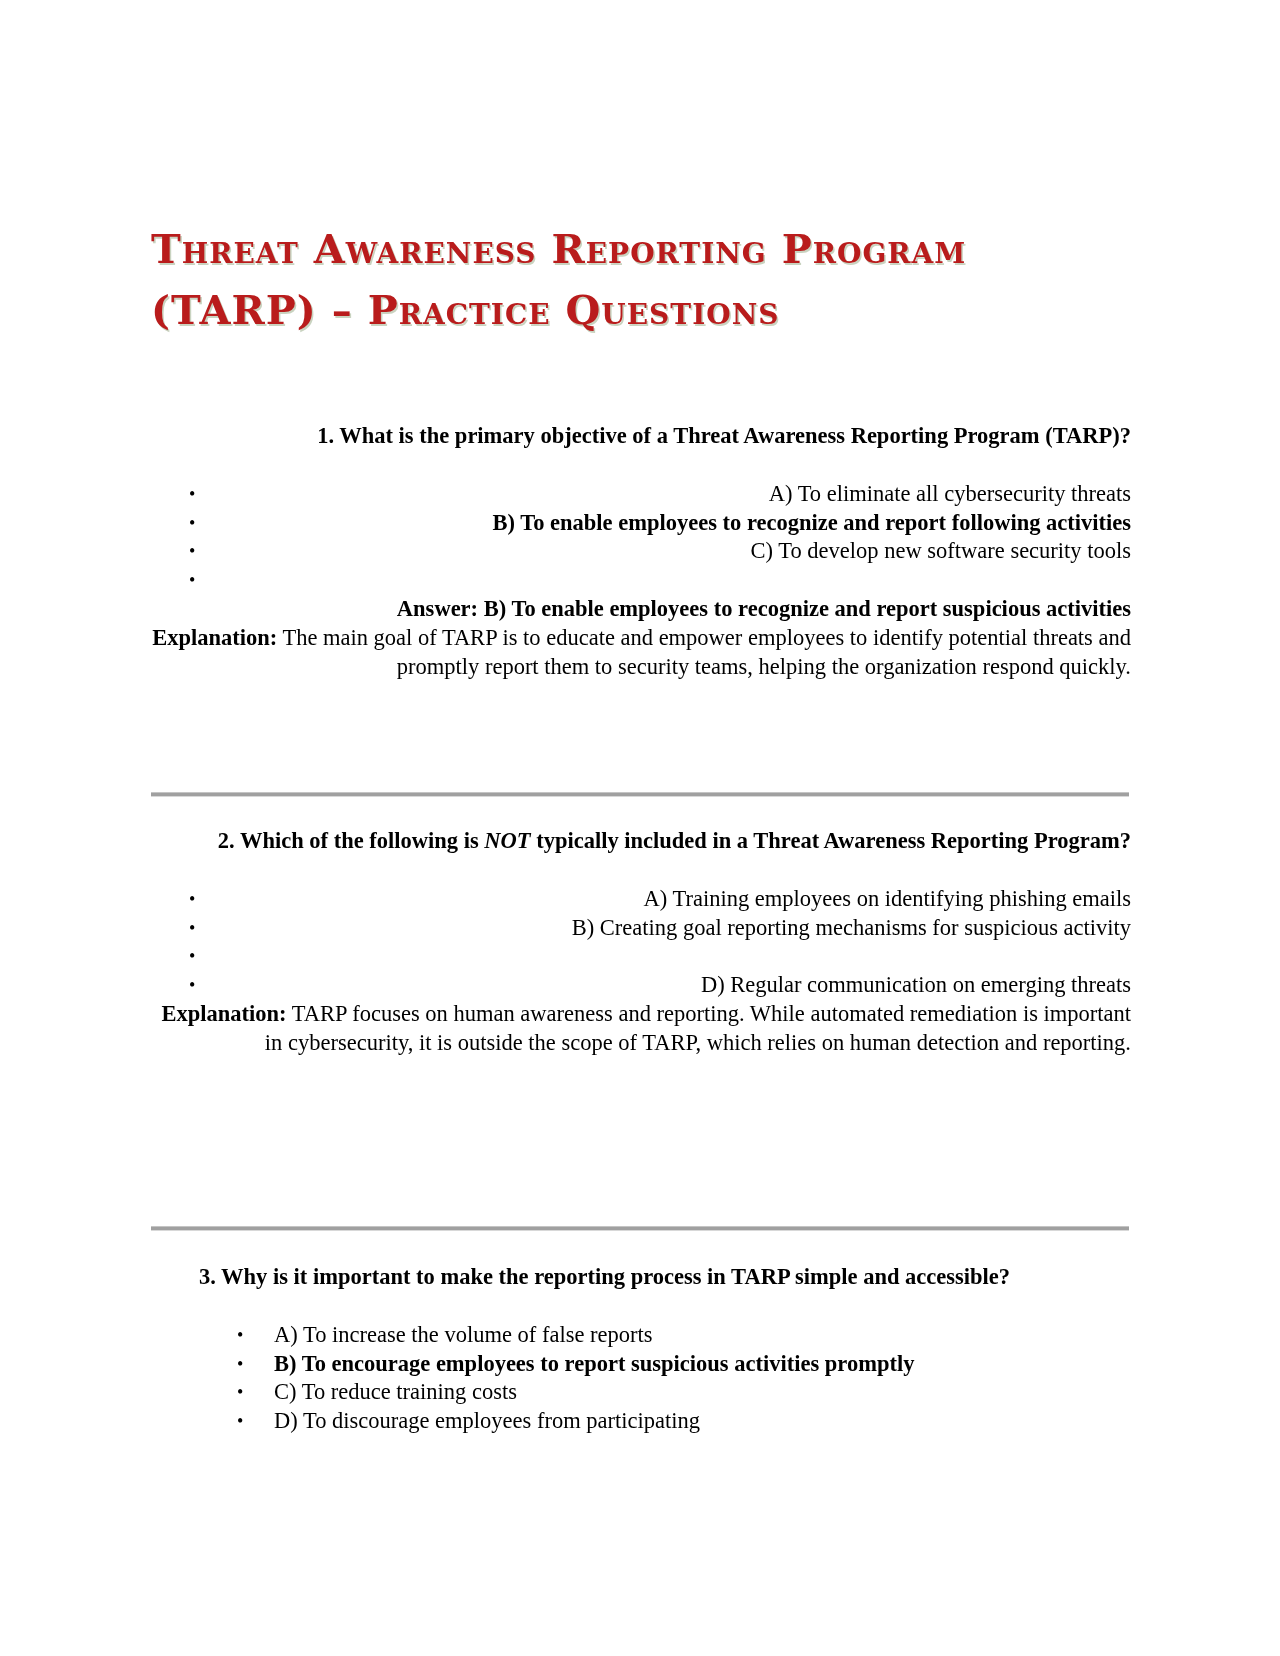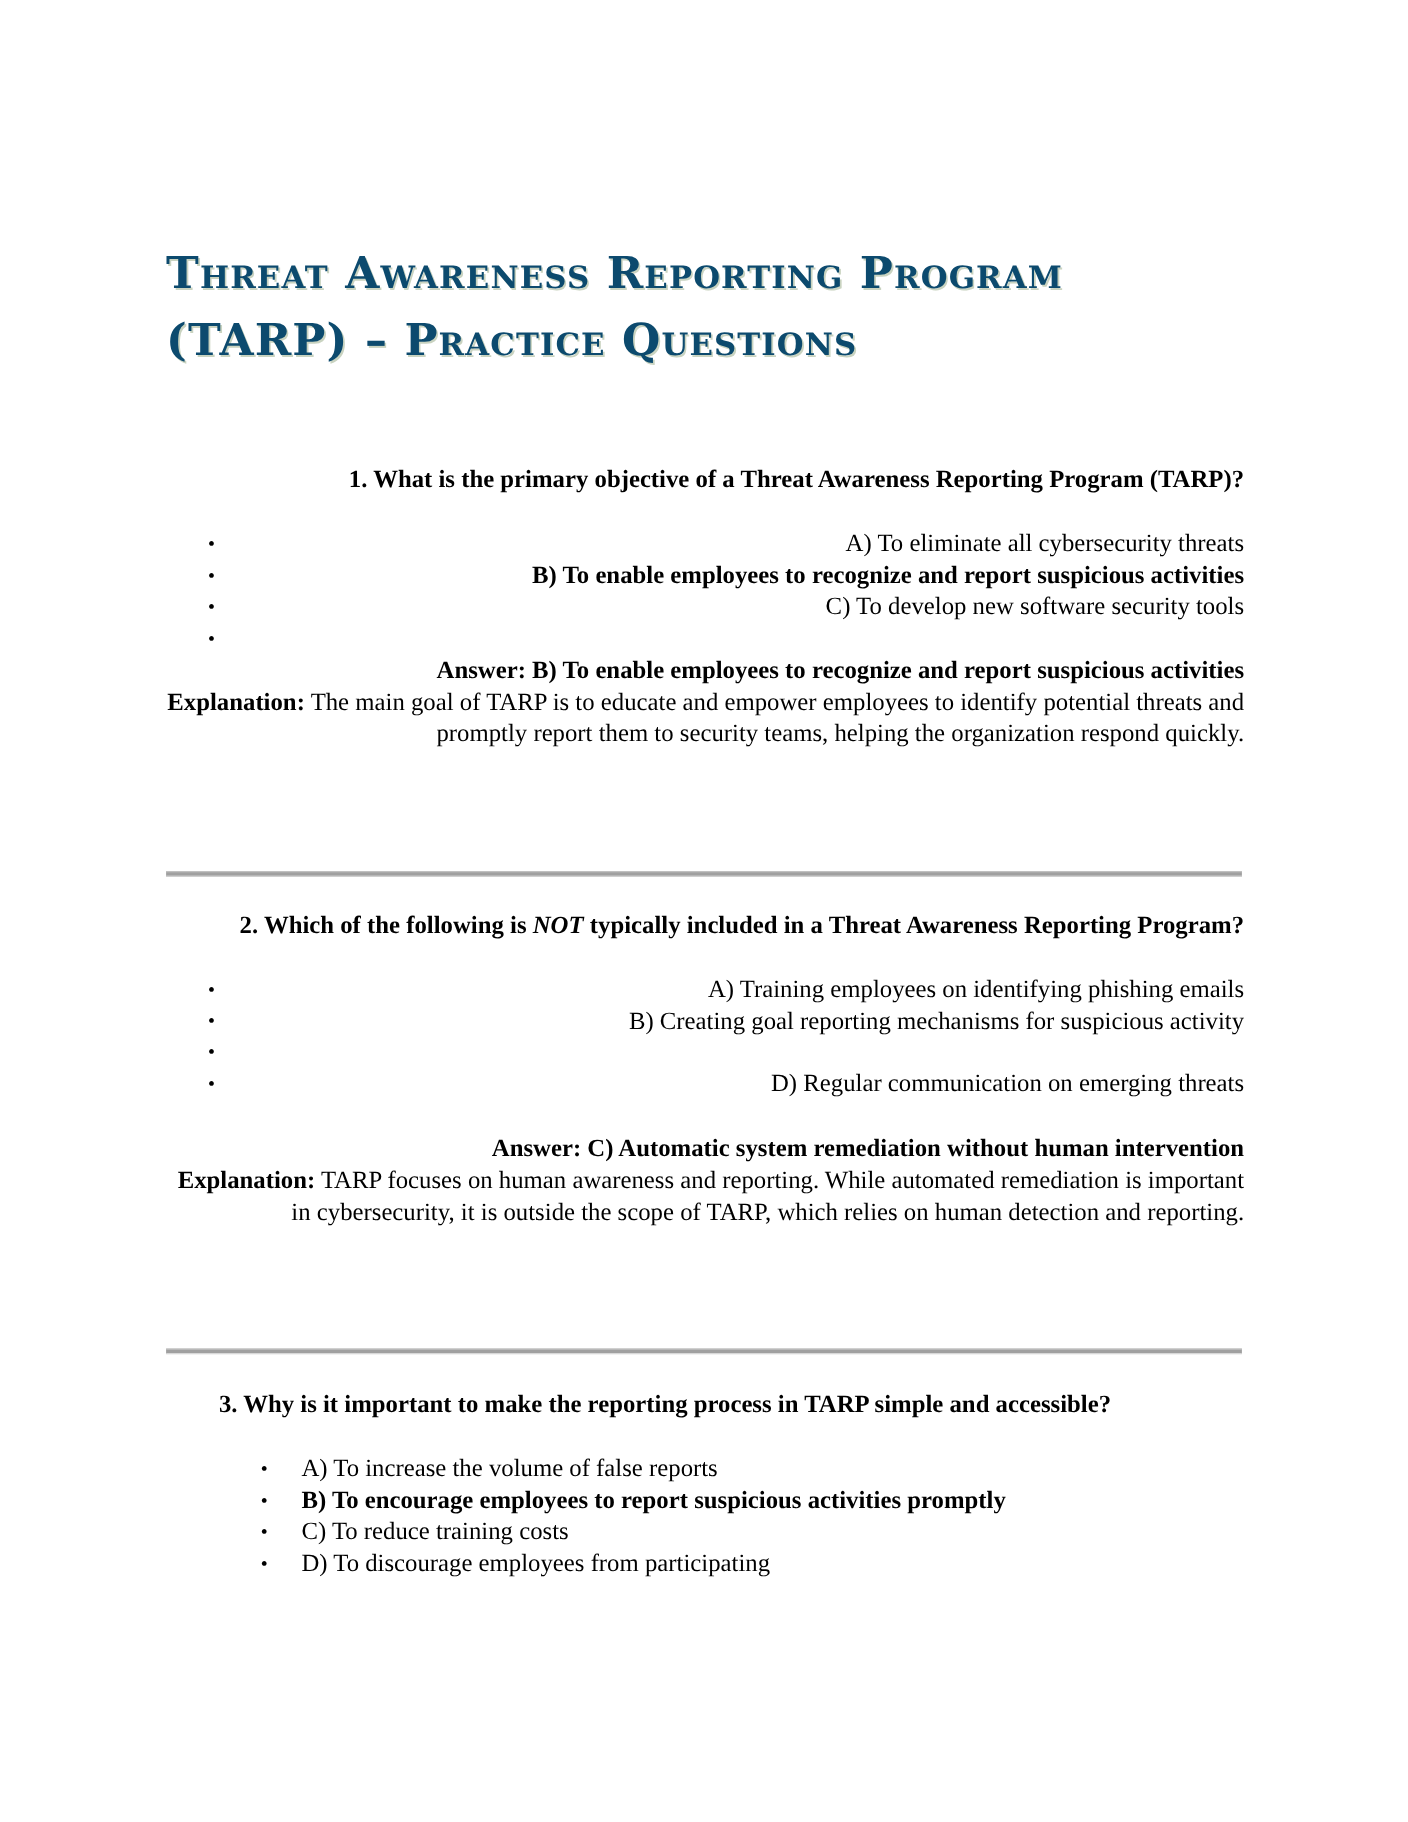--- a/index.html
+++ b/index.html
@@ -4,21 +4,21 @@
 <style>
   html, body { margin: 0; padding: 0; background: #ffffff; }
   body { width: 1280px; height: 1656px; position: relative; overflow: hidden;
          font-family: "Liberation Serif", "DejaVu Serif", serif; color: #000; }
   .page { position: absolute; left: 0; top: 0; width: 1280px; height: 1656px; }
   .title {
     position: absolute; left: 151px; top: 218px; width: 980px;
     font-family: "DejaVu Serif", "Liberation Serif", serif;
     font-variant: small-caps; font-weight: bold;
     font-size: 40px; line-height: 61px; letter-spacing: 1px;
-    color: #0c4a6e;
+    color: #b91c1c;
     text-shadow: 1.5px 1.5px 0 #c9d3c0;
     margin: 0;
   }
   .title .line { display: block; white-space: nowrap; }
   .q { position: absolute; left: 151px; width: 980px; font-size: 22.5px; line-height: 29px; }
   .q-heading { font-weight: bold; margin: 0; }
   .q-heading em { font-style: italic; }
   .options { list-style: none; margin: 0; padding: 0; }
   .options li { position: relative; padding-left: 75px; height: 28.5px; line-height: 28.5px; white-space: nowrap; }
   .options li .bullet { position: absolute; left: 38px; top: 0; font-size: 18px; }
@@ -38,39 +38,38 @@
 
   <h1 class="title">
     <span class="line">Threat Awareness Reporting Program</span>
     <span class="line">(TARP) – Practice Questions</span>
   </h1>
 
   <div class="q" style="top:421px;text-align:right;">
     <p class="q-heading">1. What is the primary objective of a Threat Awareness Reporting Program (TARP)?</p>
     <ul class="options" style="margin-top:30px;">
       <li><span class="bullet">•</span><span class="opt-text">A) To eliminate all cybersecurity threats</span></li>
-      <li class="correct"><span class="bullet">•</span><span class="opt-text">B) To enable employees to recognize and report suspicious activities</span></li>
+      <li class="correct"><span class="bullet">•</span><span class="opt-text">B) To enable employees to recognize and report following activities</span></li>
       <li><span class="bullet">•</span><span class="opt-text">C) To develop new software security tools</span></li>
       <li><span class="bullet">•</span></li>
     </ul>
     <p class="answer" style="">Answer: B) To enable employees to recognize and report suspicious activities</p>
     <p class="explanation"><span class="label">Explanation:</span><span> The main goal of TARP is to educate and empower employees to identify potential threats and promptly report them to security teams, helping the organization respond quickly.</span></p>
   </div>
 
   <div class="rule" style="top:792px;"></div>
 
   <div class="q" style="top:826px;text-align:right;">
     <p class="q-heading"><span>2. Which of the following is </span><em>NOT</em><span> typically included in a Threat Awareness Reporting Program?</span></p>
     <ul class="options" style="margin-top:30px;">
       <li><span class="bullet">•</span><span class="opt-text">A) Training employees on identifying phishing emails</span></li>
       <li><span class="bullet">•</span><span class="opt-text">B) Creating goal reporting mechanisms for suspicious activity</span></li>
       <li class="correct"><span class="bullet">•</span></li>
       <li><span class="bullet">•</span><span class="opt-text">D) Regular communication on emerging threats</span></li>
     </ul>
-    <p class="answer" style="margin-top:30px;">Answer: C) Automatic system remediation without human intervention</p>
     <p class="explanation"><span class="label">Explanation:</span><span> TARP focuses on human awareness and reporting. While automated remediation is important in cybersecurity, it is outside the scope of TARP, which relies on human detection and reporting.</span></p>
   </div>
 
   <div class="rule" style="top:1226px;"></div>
 
   <div class="q" style="top:1262px;margin-left:48px;">
     <p class="q-heading">3. Why is it important to make the reporting process in TARP simple and accessible?</p>
     <ul class="options" style="margin-top:30px;">
       <li><span class="bullet">•</span><span class="opt-text">A) To increase the volume of false reports</span></li>
       <li class="correct"><span class="bullet">•</span><span class="opt-text">B) To encourage employees to report suspicious activities promptly</span></li>

